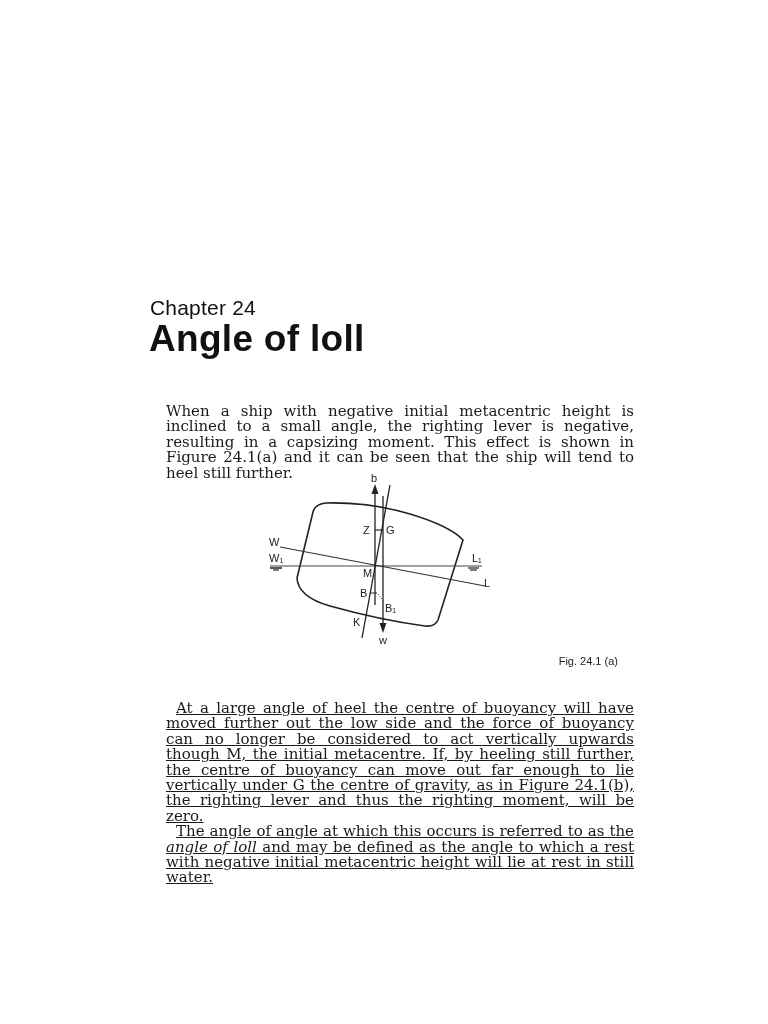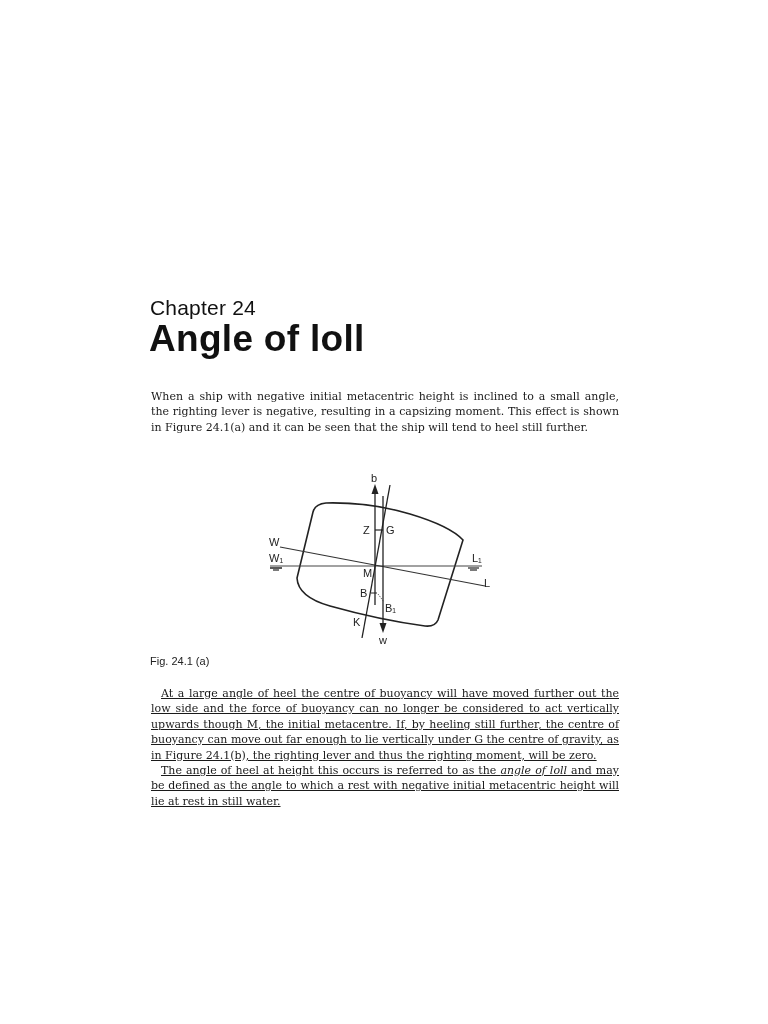--- a/index.html
+++ b/index.html
@@ -11,31 +11,31 @@
     font-size: 21px; color: #111; letter-spacing: 0.2px;
   }
   .chapter-title {
     position: absolute; left: 149px; top: 318px;
     font-family: "Liberation Sans", sans-serif; font-weight: bold;
     font-size: 37px; color: #111; letter-spacing: 0.3px;
   }
   .body-text {
     position: absolute; left: 150px; width: 468px;
     font-family: "DejaVu Serif", "Liberation Serif", serif;
-    font-size: 11px; line-height: 15.4px; color: #1a1a1a;
-    text-align: justify; margin: 1px;
+    font-size: 15px; line-height: 15.4px; color: #1a1a1a;
+    text-align: justify; margin: 16px;
   }
   .body-text p { margin: 0; }
   .body-text p.indent { text-indent: 10px; text-decoration: underline; }
   .intro { top: 388px; }
   .after { top: 685px; }
   .figure { position: absolute; left: 260px; top: 470px; width: 240px; height: 180px; }
   .figure svg text { font-family: "Liberation Sans", sans-serif; font-size: 11px; fill: #222; }
   .fig-caption {
-    position: absolute; left: 150px; width: 468px; top: 655px; text-align: left;
+    position: absolute; left: 150px; width: 468px; top: 655px; text-align: right;
     font-family: "Liberation Sans", sans-serif; font-size: 11px; color: #222;
   }
 </style>
 </head>
 <body>
 
 <div class="page">
 
   <div class="chapter-label">Chapter 24</div>
   <div class="chapter-title">Angle of loll</div>
@@ -84,16 +84,16 @@
       <text x="125" y="142">B₁</text>
       <text x="93" y="156">K</text>
       <text x="119" y="174">w</text>
     </svg>
   </div>
 
   <div class="fig-caption">Fig. 24.1 (a)</div>
 
   <div class="body-text after">
     <p class="indent">At a large angle of heel the centre of buoyancy will have moved further out the low side and the force of buoyancy can no longer be considered to act vertically upwards though M, the initial metacentre. If, by heeling still further, the centre of buoyancy can move out far enough to lie vertically under G the centre of gravity, as in Figure 24.1(b), the righting lever and thus the righting moment, will be zero.</p>
-    <p class="indent"><span>The angle of heel at height this occurs is referred to as the </span><em>angle of loll</em><span> and may be defined as the angle to which a rest with negative initial metacentric height will lie at rest in still water.</span></p>
+    <p class="indent"><span>The angle of angle at which this occurs is referred to as the </span><em>angle of loll</em><span> and may be defined as the angle to which a rest with negative initial metacentric height will lie at rest in still water.</span></p>
   </div>
 
 </div>
 
 </body></html>

